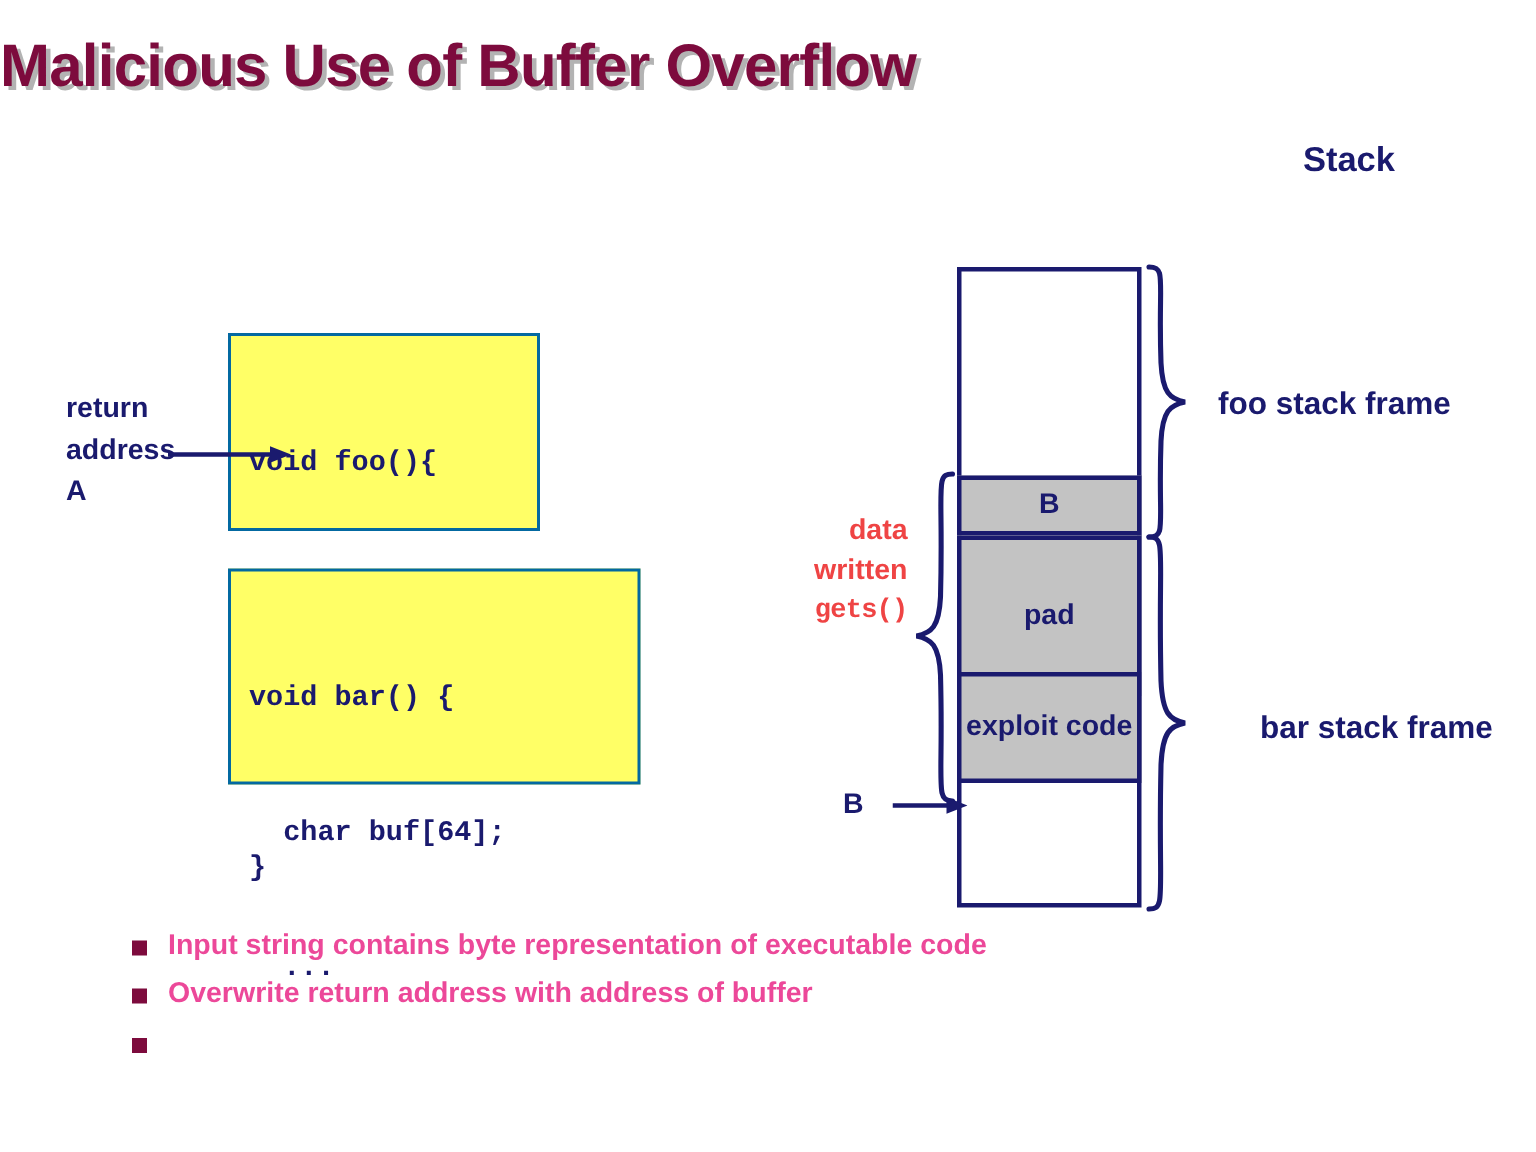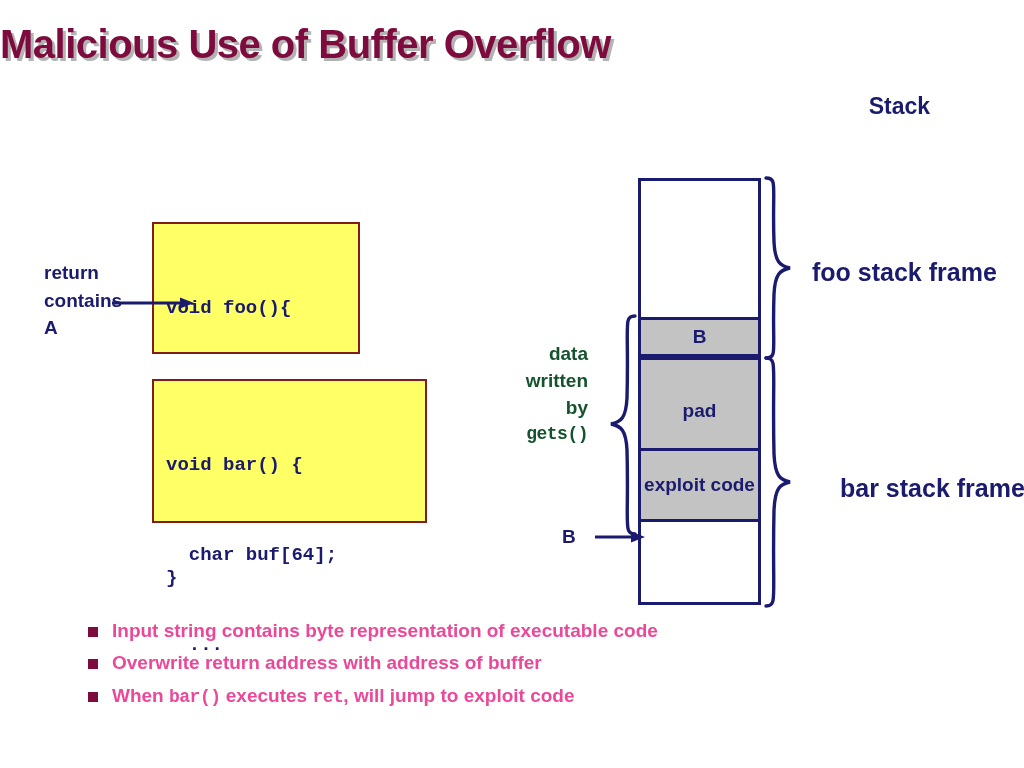--- a/index.html
+++ b/index.html
@@ -44,21 +44,21 @@
   #stack-heading .mono {
     font-family: "Liberation Mono", "DejaVu Sans Mono", monospace;
     font-size: 23px;
     letter-spacing: -0.5px;
   }
 
   
   .code-box {
     position: absolute;
     background: #ffff66;
-    border: 2px solid #7f1d1d;
+    border: 2px solid #0369a1;
     box-sizing: border-box;
     color: #1a1a6e;
     font-family: "Liberation Mono", "DejaVu Sans Mono", monospace;
     font-weight: bold;
     font-size: 19px;
     line-height: 30px;
     padding: 9px 0 0 12px;
     letter-spacing: 0px;
     white-space: pre;
   }
@@ -126,35 +126,35 @@
     position: absolute;
     color: #1a1a6e;
   }
   #brace-foo    { left: 762px; top: 176px; }
   #brace-bar    { left: 762px; top: 356px; }
   #brace-gets   { left: 607px; top: 314px; }
 
   .frame-label {
     position: absolute;
     color: #1a1a6e;
-    font-size: 25px;
+    font-size: 21px;
     font-weight: bold;
     white-space: nowrap;
   }
   #label-foo-frame { left: 812px; top: 258px; }
   #label-bar-frame { left: 812px; top: 474px; margin-left: 28px; }
 
   
   #gets-label {
     position: absolute;
-    left: 455px;
+    left: 472px;
     top: 341px;
     width: 133px;
     text-align: right;
-    color: #14532d;
+    color: #ef4444;
     font-size: 19px;
     font-weight: bold;
     line-height: 1.42;
   }
   #gets-label .mono {
     font-family: "Liberation Mono", "DejaVu Sans Mono", monospace;
     font-size: 18px;
     letter-spacing: -0.5px;
   }
 
@@ -226,21 +226,21 @@
 
 <div class="code-box" id="code-bar">
   <span class="code-line">void bar() {</span>
   <span class="code-line">  char buf[64];</span>
   <span class="code-line">  ...</span>
   
 </div>
 
 <div id="return-address-label">
   <div>return</div>
-  <div>contains</div>
+  <div>address</div>
   <div>A</div>
 </div>
 <svg id="return-address-arrow" viewBox="0 0 82 12">
   <line x1="0" y1="6" x2="70" y2="6" stroke="#1a1a6e" stroke-width="3"></line>
   <polygon points="82,6 68,0.5 68,11.5" fill="#1a1a6e"></polygon>
 </svg>
 
 <div id="stack-outline"></div>
 <div class="stack-cell" id="cell-b">B</div>
 <div class="stack-cell" id="cell-pad">pad</div>
@@ -257,36 +257,34 @@
 <svg class="brace" id="brace-gets" width="32" height="222" viewBox="0 0 32 222">
   <path d="M28 2 C16 2 22 10 20 84 C19 104 14 108 4 110 C14 112 19 116 20 136 C22 210 16 220 28 220" fill="none" stroke="#1a1a6e" stroke-width="3.4" stroke-linecap="round"></path>
 </svg>
 
 <div class="frame-label" id="label-foo-frame">foo stack frame</div>
 <div class="frame-label" id="label-bar-frame">bar stack frame</div>
 
 <div id="gets-label">
   <div>data</div>
   <div>written</div>
-  <div>by</div>
   <div class="mono">gets()</div>
 </div>
 
 <div id="b-pointer-label">B</div>
 <svg id="b-pointer-arrow" viewBox="0 0 50 12">
   <line x1="0" y1="6" x2="38" y2="6" stroke="#1a1a6e" stroke-width="3"></line>
   <polygon points="50,6 36,0.5 36,11.5" fill="#1a1a6e"></polygon>
 </svg>
 
 <div id="bullet-list">
   <div class="bullet-row">
     <span class="bullet-marker"></span>
     <span class="bullet-text"><span>Input string contains byte representation of executable code</span></span>
   </div>
   <div class="bullet-row">
     <span class="bullet-marker"></span>
     <span class="bullet-text"><span>Overwrite return address with address of buffer</span></span>
   </div>
   <div class="bullet-row">
     <span class="bullet-marker"></span>
-    <span class="bullet-text"><span>When </span><span class="mono">bar()</span><span> executes </span><span class="mono">ret</span><span>, will jump to exploit code</span></span>
   </div>
 </div>
 
 </body></html>

